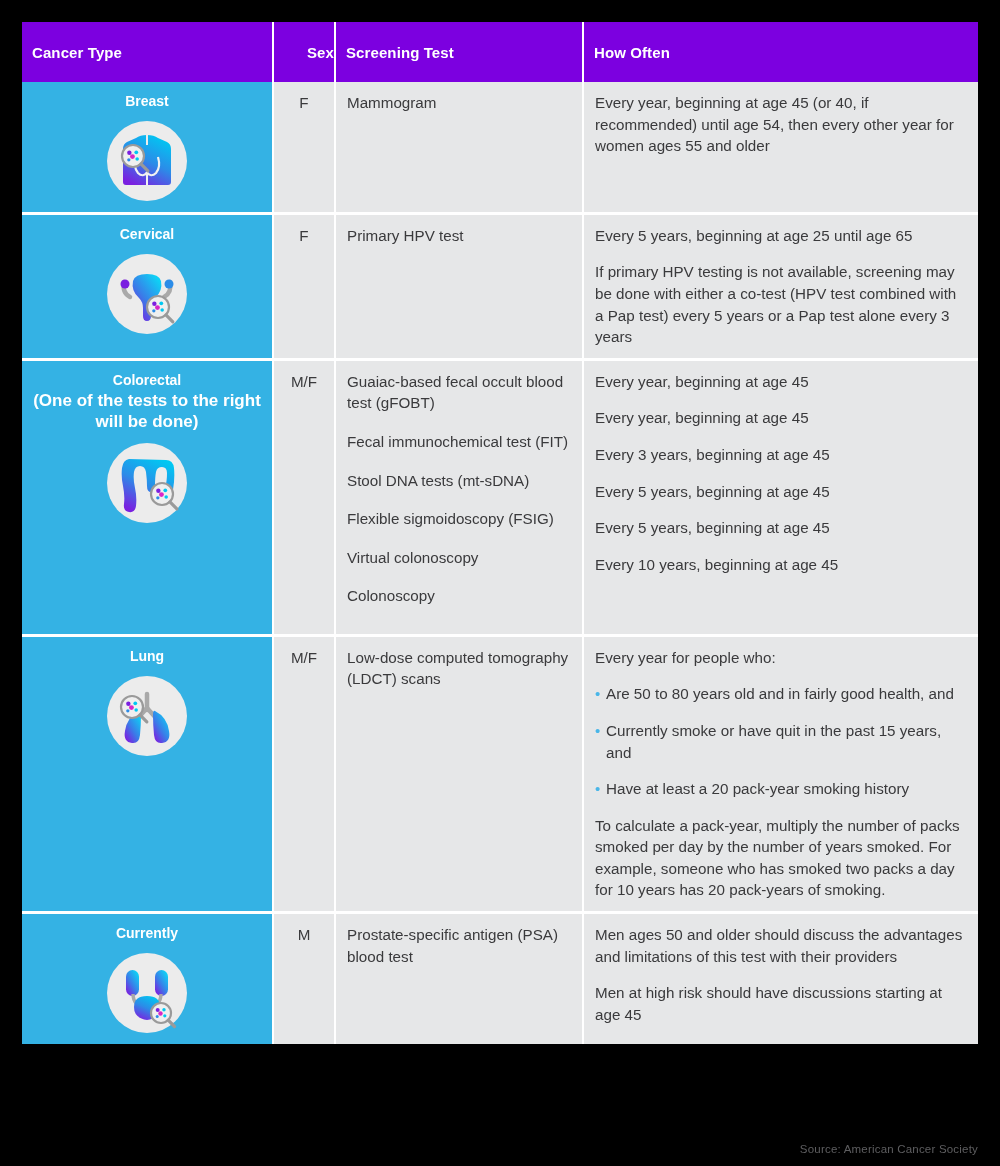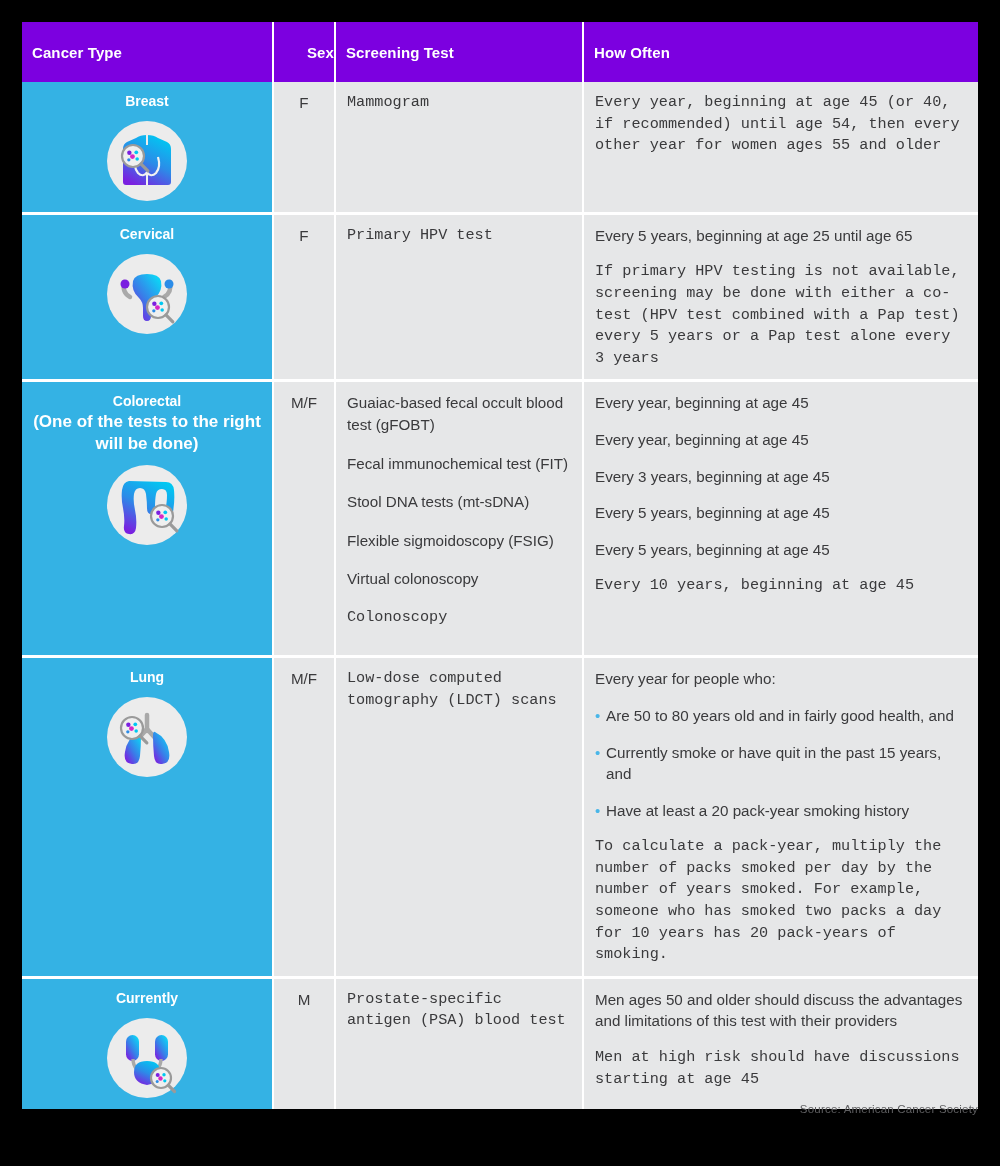--- a/index.html
+++ b/index.html
@@ -78,40 +78,40 @@
   }
   .icon-wrap{
     width:82px;height:82px;
     margin:9px auto 0 auto;
     position:relative;
   }
   .icon-wrap svg{display:block;width:82px;height:82px;}
 
   
   .para{margin:0 0 15px 0;}
-  .para:last-child{margin-bottom:0;font-family:Liberation Mono, monospace;}
+  .para:last-child{margin-bottom:0;}
   .tests .para{margin-bottom:17px;}
   .bullet-row{
     display:flex;
     margin:0 0 15px 0;
   }
   .bullet-dot{
     color:#49b6e8;
     font-size:15px;
     line-height:1.42;
     flex:0 0 9px;
     margin-right:2px;
   }
   .bullet-text{flex:1;}
 
   
   .source{
     position:absolute;
     right:22px;
-    top:1103px;
+    top:1143px;
     color:#5e5e60;
     font-size:11.5px;
     letter-spacing:.2px;
     text-align:center;
     font-family:"Liberation Sans","DejaVu Sans",sans-serif;
   }
 </style>
 </head>
 <body>
 

